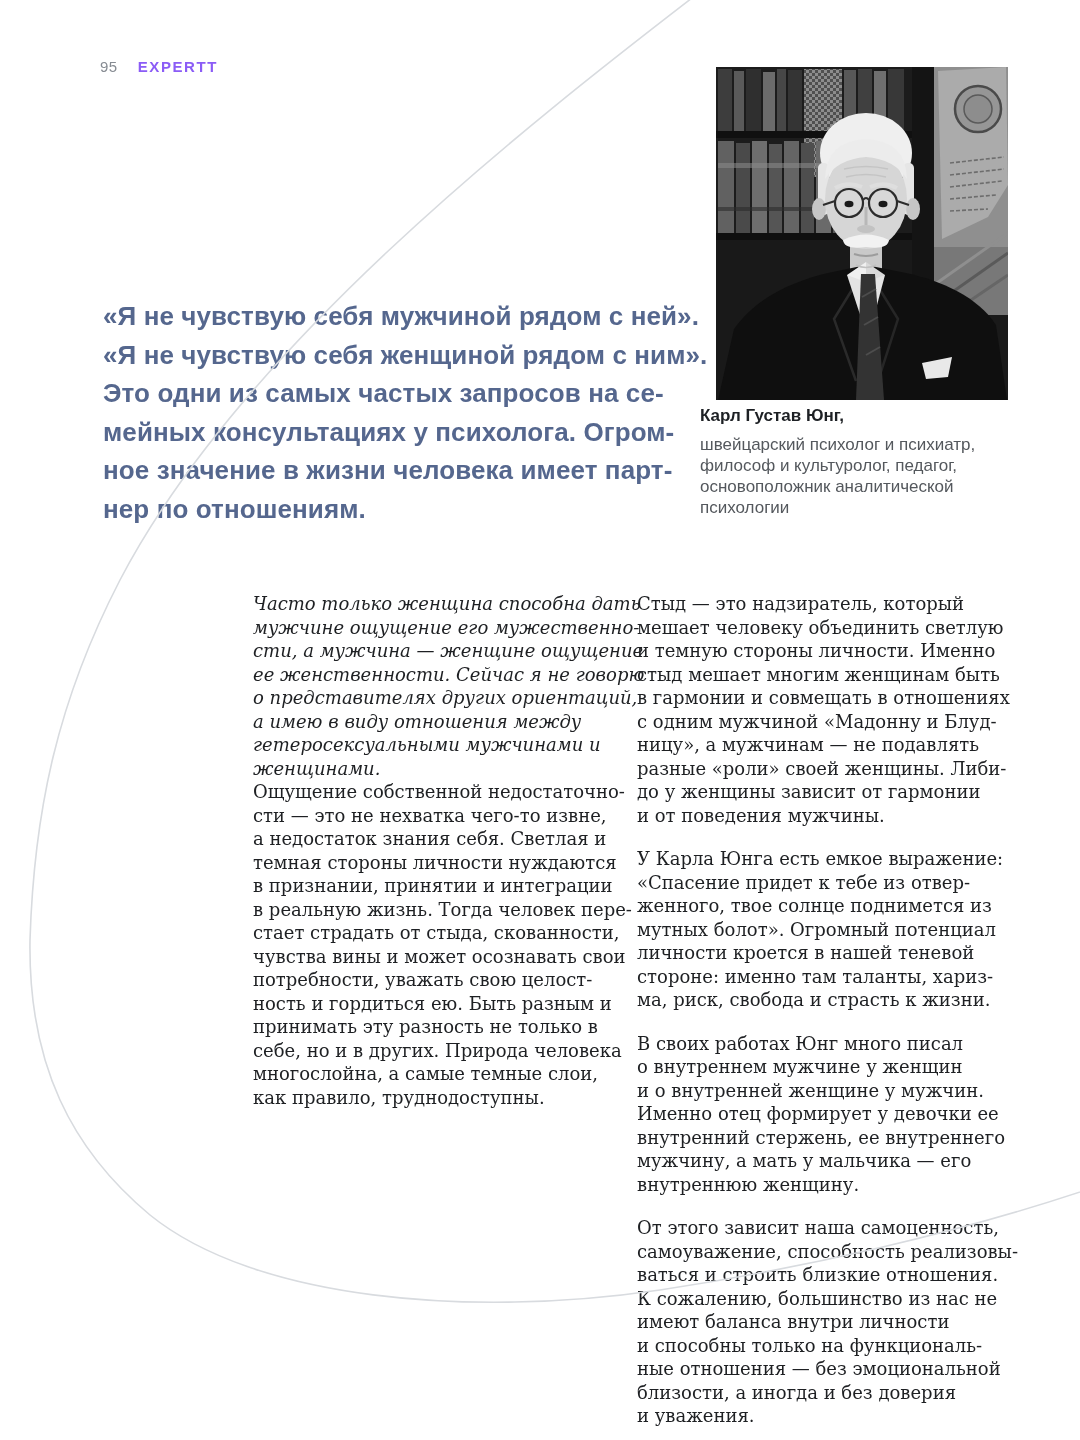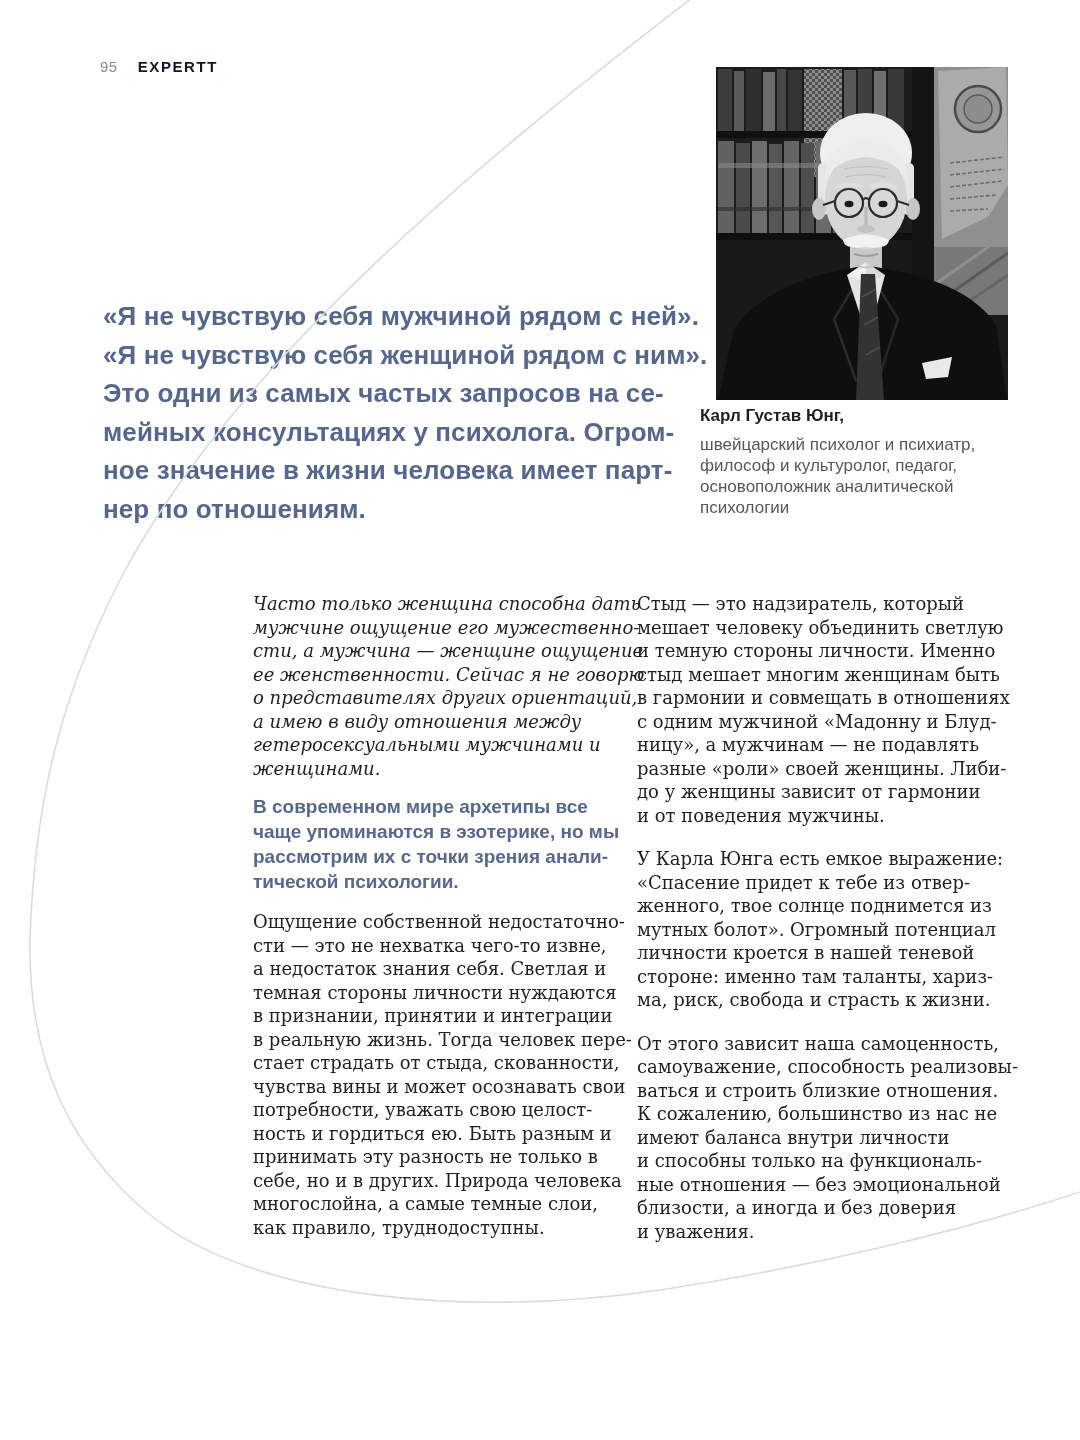--- a/index.html
+++ b/index.html
@@ -3,21 +3,21 @@
 <meta charset="utf-8">
 <style>
   html,body{margin:0;padding:0;background:#ffffff;}
   #page{
     position:relative;width:1080px;height:1440px;background:#ffffff;
     overflow:hidden;font-family:"Liberation Sans",sans-serif;
   }
   
   .hdr{position:absolute;left:100px;top:58px;font-size:15px;display:flex;gap:20px;align-items:baseline;}
   .hdr .num{color:#868b92;letter-spacing:.5px;}
-  .hdr .brand{color:#0f172a;font-weight:700;letter-spacing:1.6px;}
+  .hdr .brand{color:#8b5cf6;font-weight:700;letter-spacing:1.6px;}
   
   .lede{
     position:absolute;left:103px;top:297px;width:640px;
     font-weight:700;font-size:26px;line-height:38.5px;color:#55678e;
     white-space:nowrap;letter-spacing:.1px;
   }
   
   .photo{position:absolute;left:716px;top:67px;width:292px;height:333px;}
   .photo svg{display:block;}
   .caption{position:absolute;left:700px;top:404px;width:308px;text-align:left;}
@@ -164,27 +164,27 @@
     </svg>
   </div>
 
   <div class="caption">
     <div class="name">Карл Густав Юнг,</div>
     <div class="desc">швейцарский психолог и психиатр,<br>философ и культуролог, педагог,<br>основоположник аналитической<br>психологии</div>
   </div>
 
   <div class="col col-left">
     <p class="tight">Часто только женщина способна дать<br>мужчине ощущение его мужественно-<br>сти, а мужчина — женщине ощущение<br>ее женственности. Сейчас я не говорю<br>о представителях других ориентаций,<br>а имею в виду отношения между<br>гетеросексуальными мужчинами и<br>женщинами.</p>
-    <p class="highlight">В современном мире архетипы все<br>чаще упоминаются в эзотерике, но мы<br>рассмотрим их с точки зрения анали-<br>тической психологии.</p>
     <p>Ощущение собственной недостаточно-<br>сти — это не нехватка чего-то извне,<br>а недостаток знания себя. Светлая и<br>темная стороны личности нуждаются<br>в признании, принятии и интеграции<br>в реальную жизнь. Тогда человек пере-<br>стает страдать от стыда, скованности,<br>чувства вины и может осознавать свои<br>потребности, уважать свою целост-<br>ность и гордиться ею. Быть разным и<br>принимать эту разность не только в<br>себе, но и в других. Природа человека<br>многослойна, а самые темные слои,<br>как правило, труднодоступны.</p>
   </div>
 
   <div class="col col-right">
     <p>Стыд — это надзиратель, который<br>мешает человеку объединить светлую<br>и темную стороны личности. Именно<br>стыд мешает многим женщинам быть<br>в гармонии и совмещать в отношениях<br>с одним мужчиной «Мадонну и Блуд-<br>ницу», а мужчинам — не подавлять<br>разные «роли» своей женщины. Либи-<br>до у женщины зависит от гармонии<br>и от поведения мужчины.</p>
     <p>У Карла Юнга есть емкое выражение:<br>«Спасение придет к тебе из отвер-<br>женного, твое солнце поднимется из<br>мутных болот». Огромный потенциал<br>личности кроется в нашей теневой<br>стороне: именно там таланты, хариз-<br>ма, риск, свобода и страсть к жизни.</p>
+    <p>В своих работах Юнг много писал<br>о внутреннем мужчине у женщин<br>и о внутренней женщине у мужчин.<br>Именно отец формирует у девочки ее<br>внутренний стержень, ее внутреннего<br>мужчину, а мать у мальчика — его<br>внутреннюю женщину.</p>
     <p>От этого зависит наша самоценность,<br>самоуважение, способность реализовы-<br>ваться и строить близкие отношения.<br>К сожалению, большинство из нас не<br>имеют баланса внутри личности<br>и способны только на функциональ-<br>ные отношения — без эмоциональной<br>близости, а иногда и без доверия<br>и уважения.</p>
   </div>
 
   <svg class="curve" width="1080" height="1440" viewBox="0 0 1080 1440" xmlns="http://www.w3.org/2000/svg">
     <path d="M 705 -12 C 520 130 240 350 120 580 C 58 700 34 810 30 940 C 28 1065 72 1150 150 1215 C 255 1300 470 1318 660 1290 C 805 1268 962 1232 1092 1188" fill="none" stroke="#d8dbdf" stroke-width="1.6"></path>
   </svg>
 
 </div>
 
 </body></html>

